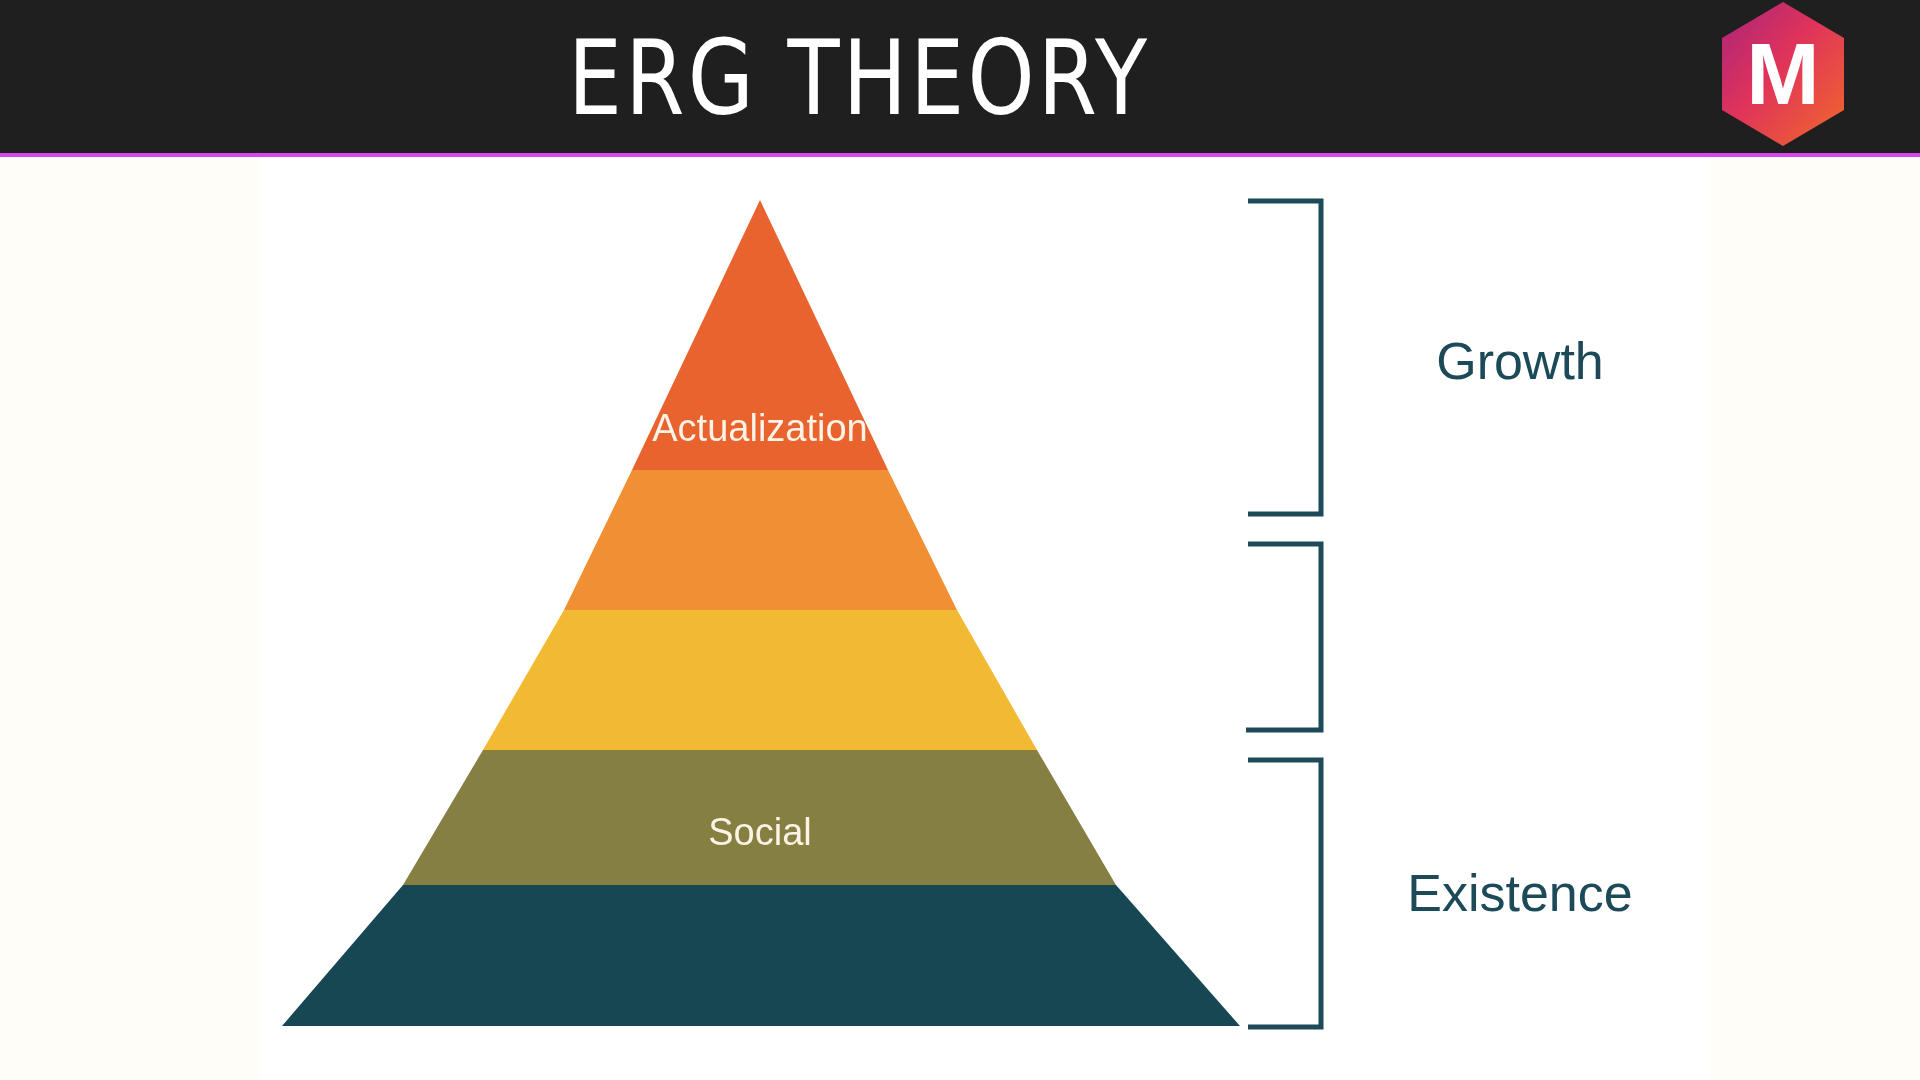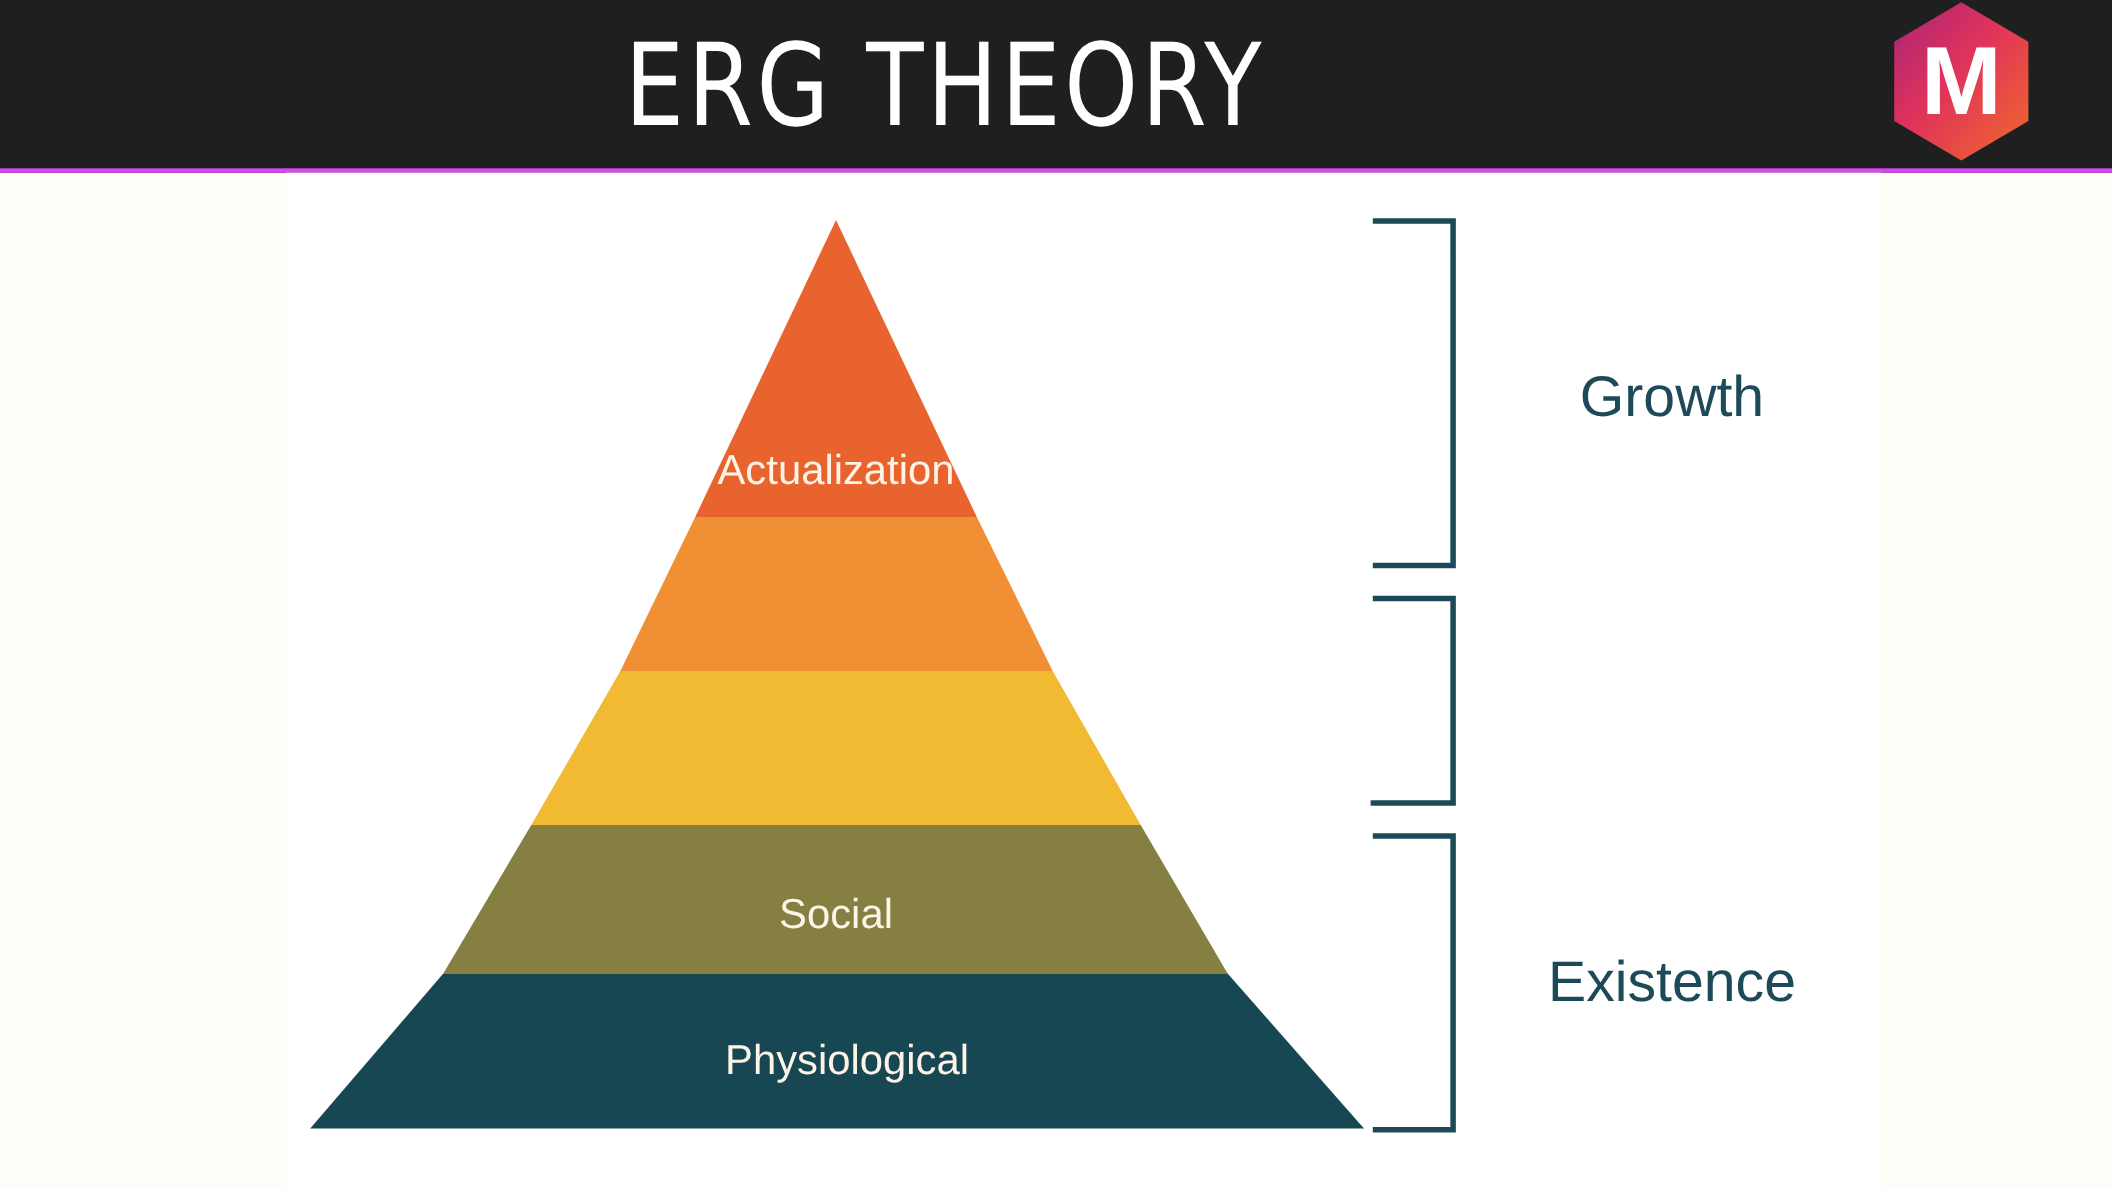--- a/index.html
+++ b/index.html
@@ -70,17 +70,16 @@
 
     <g stroke="#1c4a58" stroke-width="5" fill="none">
       <polyline points="988,44 1061,44 1061,357 988,357"></polyline>
       <polyline points="988,387 1061,387 1061,573 986,573"></polyline>
       <polyline points="988,603 1061,603 1061,870 988,870"></polyline>
     </g>
   </svg>
 
   <div class="layer-label" style="left:360px; top:242px; width:280px;">Actualization</div>
   <div class="layer-label" style="left:350px; top:646px; width:300px;">Social</div>
-  <div class="layer-label" style="left:340px; top:778px; width:340px;">Physiological</div>
 
   <div class="group-label" style="left:1100px; top:174px; width:320px;">Growth</div>
   <div class="group-label" style="left:1100px; top:706px; width:320px;">Existence</div>
 </div>
 
 </body></html>

